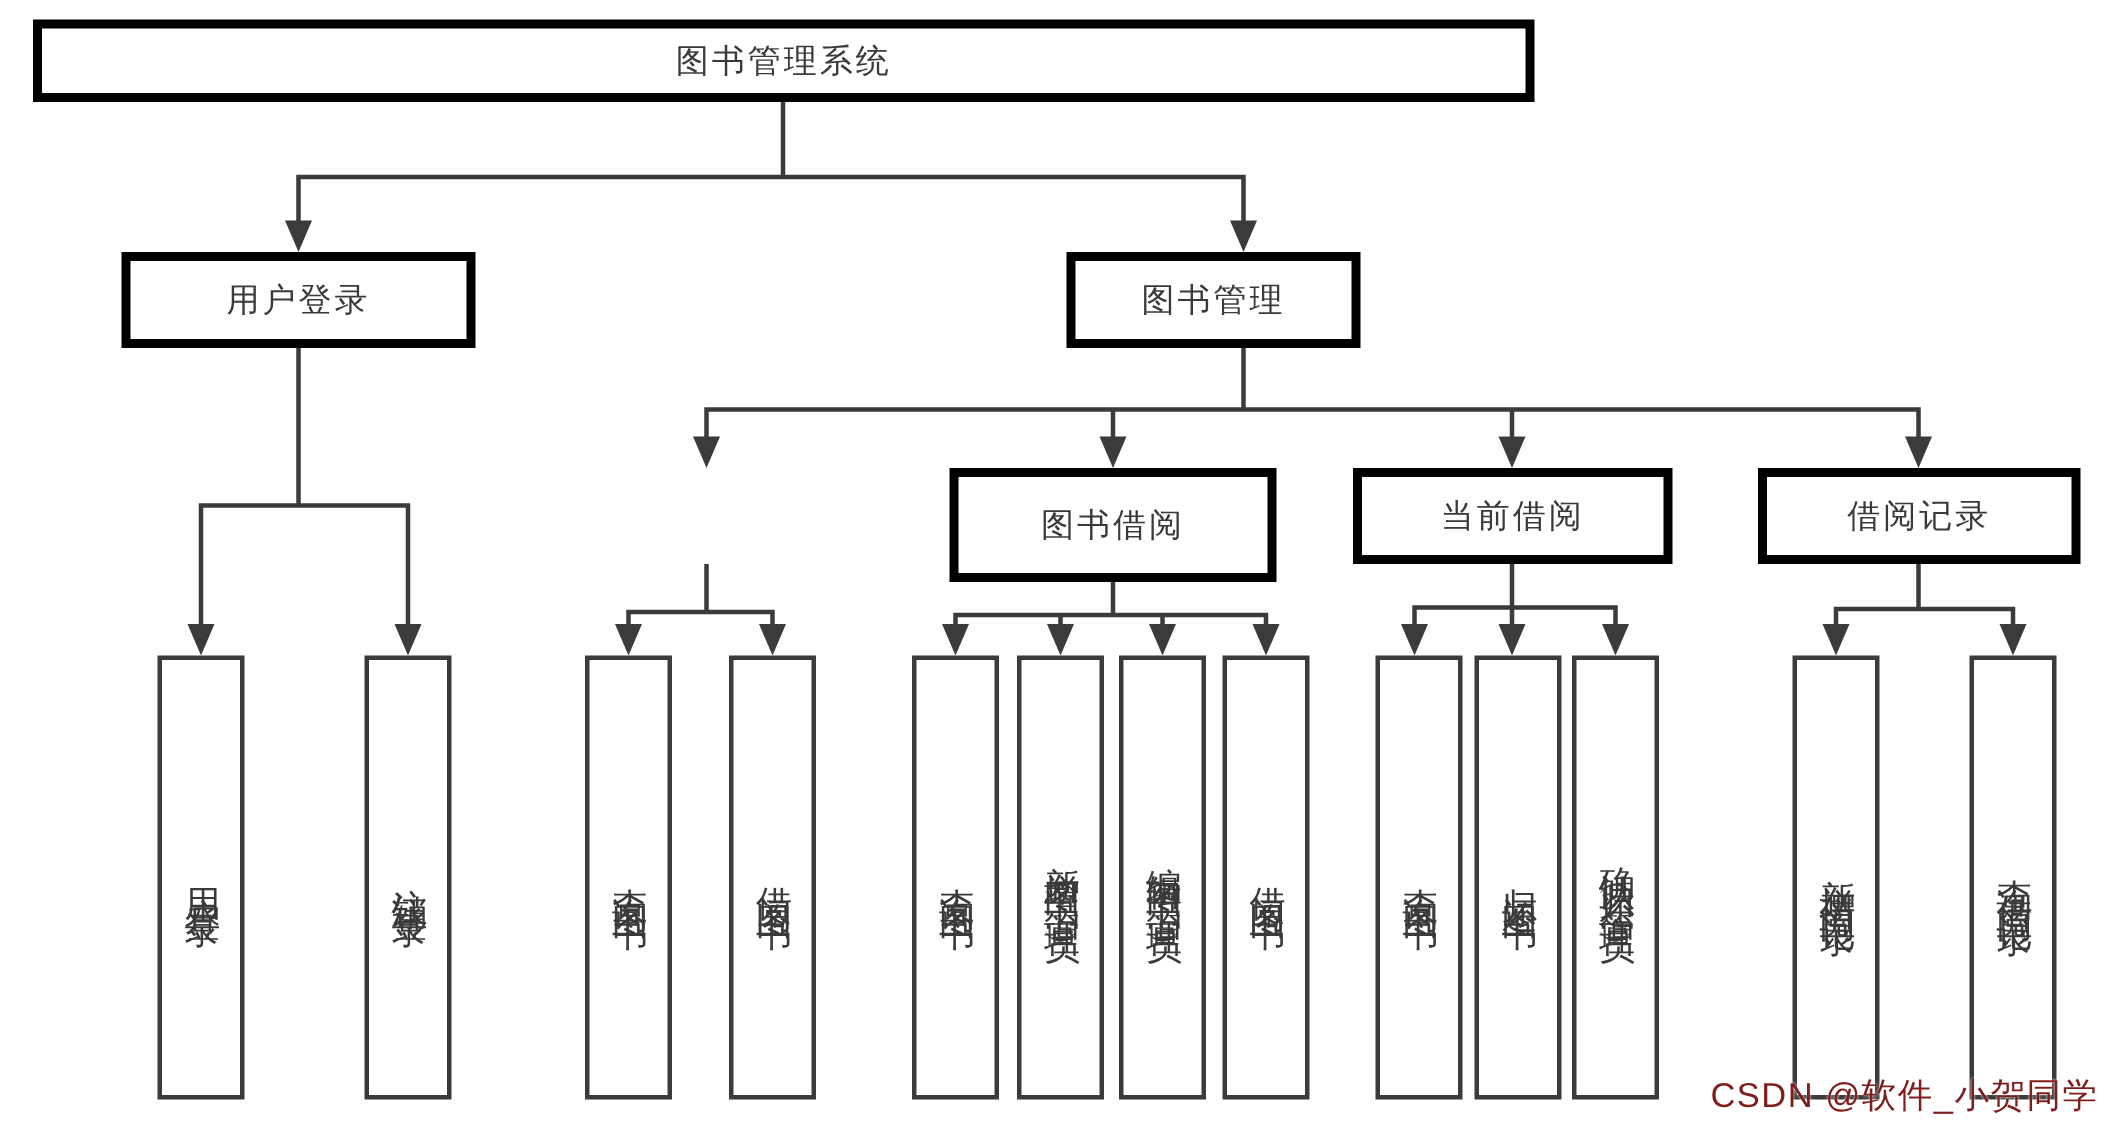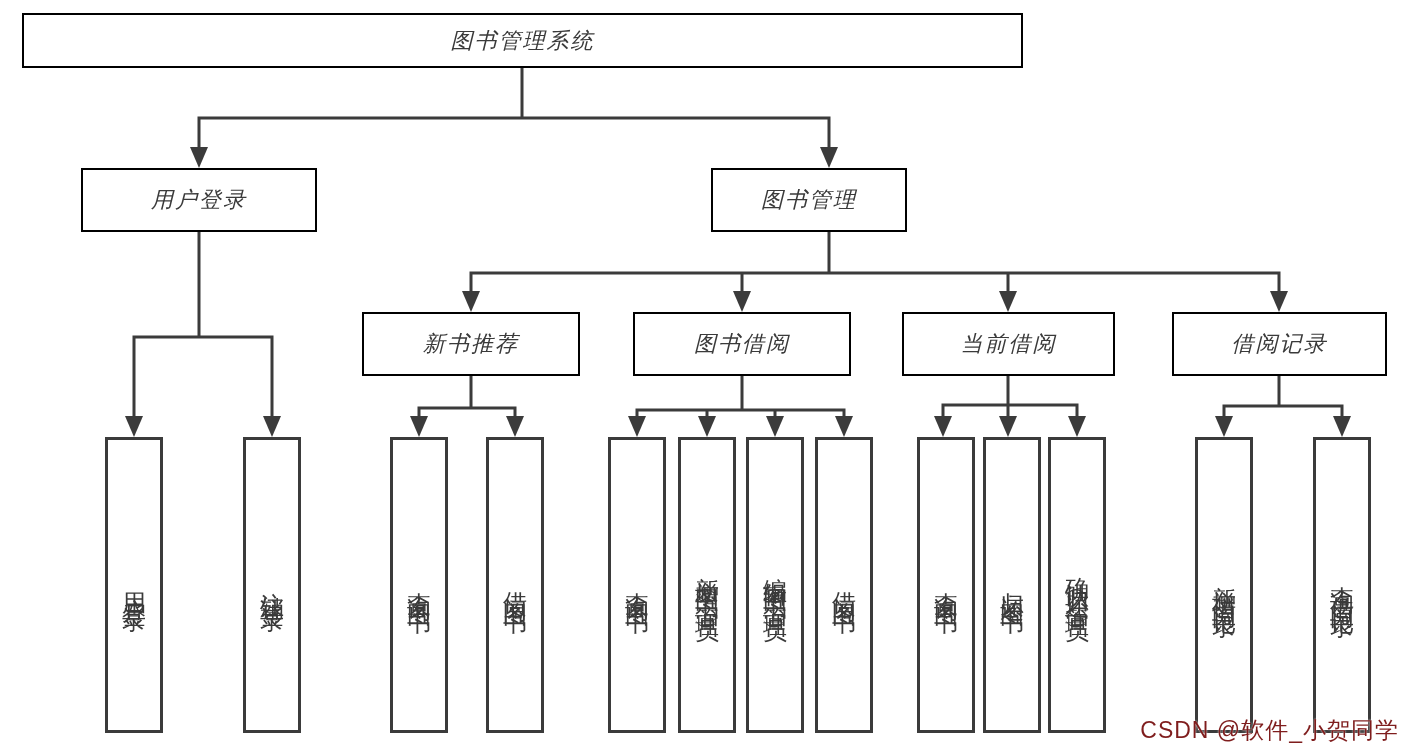--- a/index.html
+++ b/index.html
@@ -12,29 +12,28 @@
     font-family: "Liberation Sans", "DejaVu Sans", sans-serif;
   }
   .connectors {
     position: absolute;
     left: 0; top: 0;
     width: 1405px; height: 747px;
   }
   .hbox {
     position: absolute;
     box-sizing: border-box;
-    border: 2px solid #000000;
+    border: 6px solid #000000;
     background: #ffffff;
     display: flex;
     align-items: center;
     justify-content: center;
     font-size: 22px;
     letter-spacing: 2px;
     color: #3a3a3a;
-    font-style: italic;
   }
   .vbox {
     position: absolute;
     box-sizing: border-box;
     top: 437px;
     width: 58px;
     height: 296px;
     border: 3px solid #3b3b3b;
     background: #ffffff;
     display: flex;
@@ -104,22 +103,21 @@
       <polygon points="1215,416 1233,416 1224,437"></polygon>
       <polygon points="1333,416 1351,416 1342,437"></polygon>
     </g>
   </svg>
 
   <div class="hbox" style="left:22px; top:13px; width:1001px; height:55px">图书管理系统</div>
 
   <div class="hbox" style="left:81px; top:168px; width:236px; height:64px">用户登录</div>
   <div class="hbox" style="left:711px; top:168px; width:196px; height:64px">图书管理</div>
 
-  <div class="hbox" style="left:362px; top:312px; width:218px; height:64px">新书推荐</div>
-  <div class="hbox" style="left:633px; top:312px; width:218px; height:64px">图书借阅</div>
+  <div class="hbox" style="left:633px; top:312px; width:218px; height:76px">图书借阅</div>
   <div class="hbox" style="left:1172px; top:312px; width:215px; height:64px">借阅记录</div>
   <div class="hbox" style="left:902px; top:312px; width:213px; height:64px">当前借阅</div>
 
   <div class="vbox" style="left:105px">
     <span>用户登录</span>
   </div>
   <div class="vbox" style="left:243px">
     <span>注销登录</span>
   </div>
 

